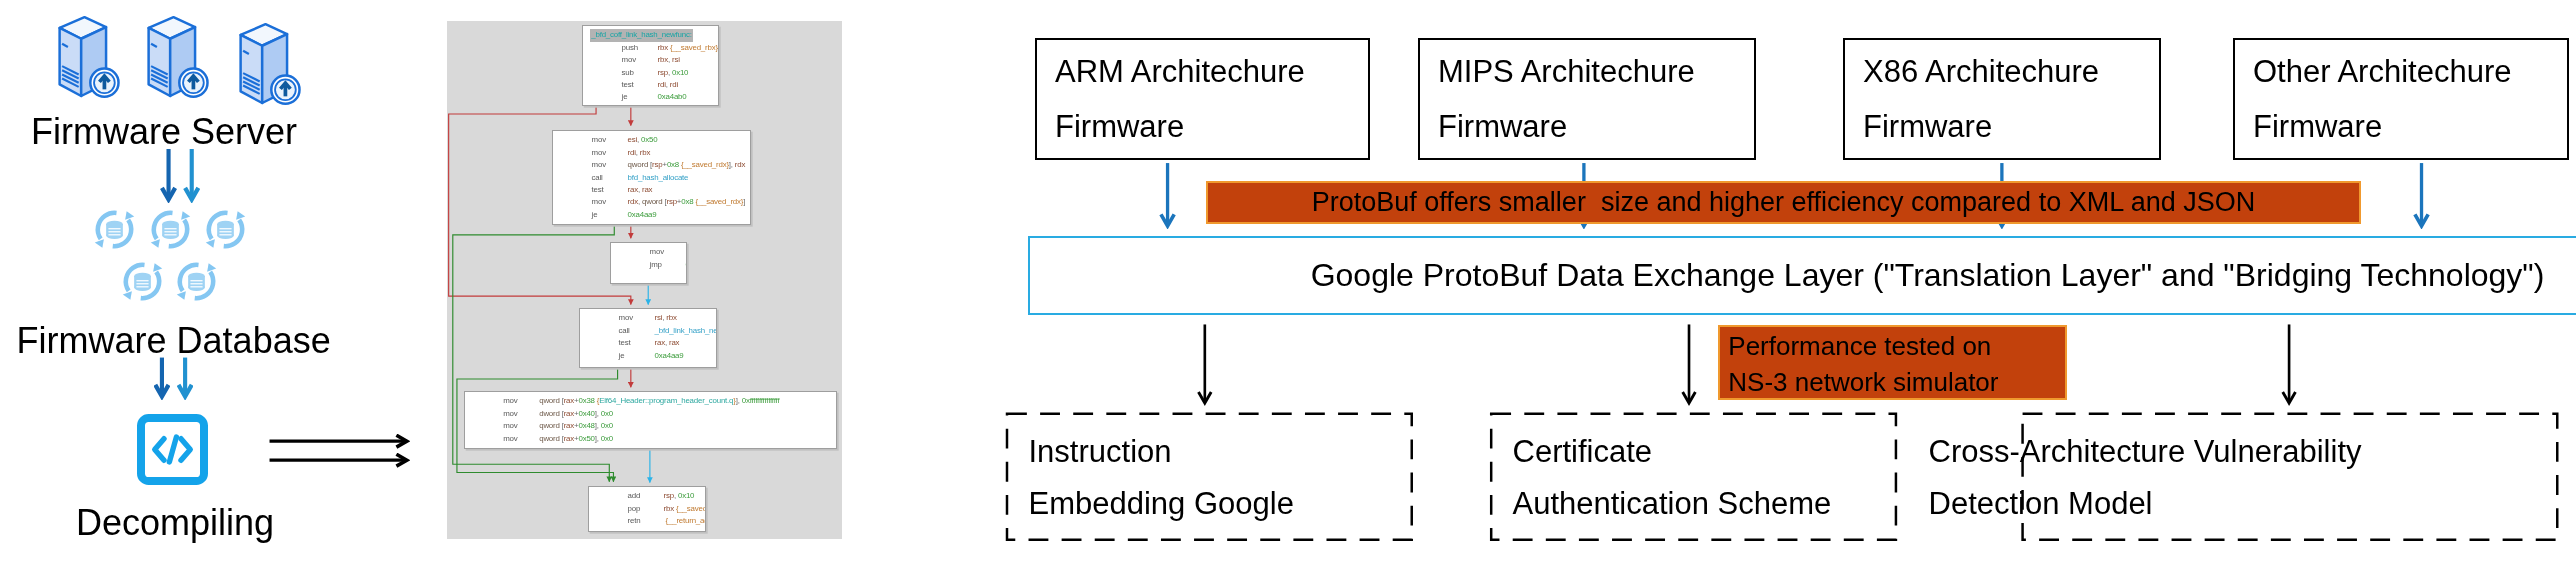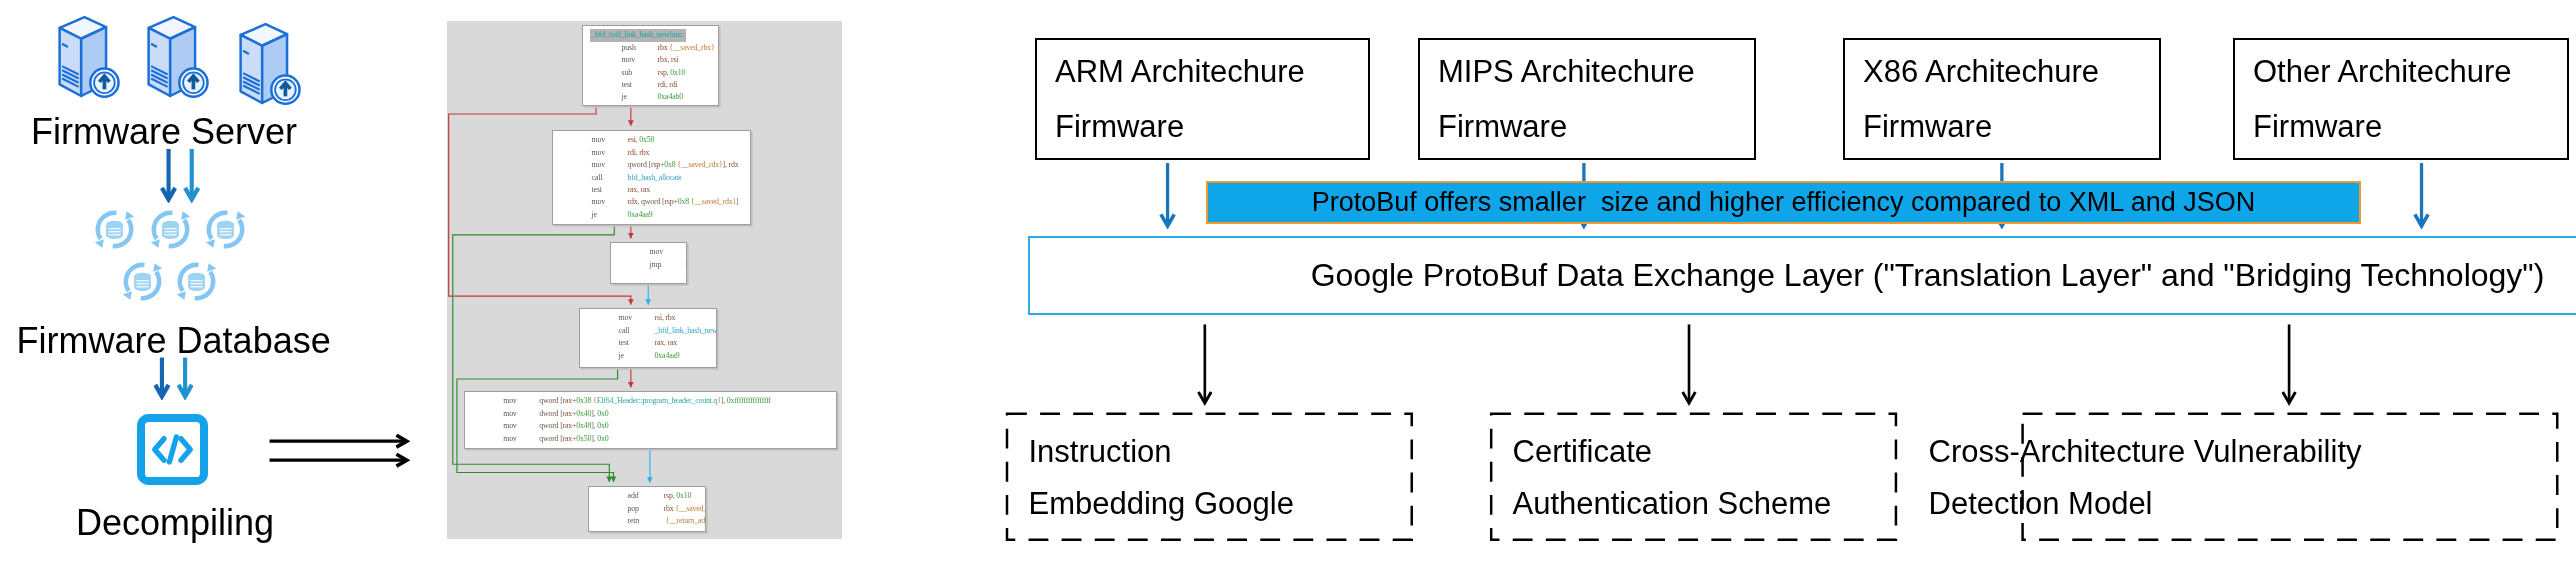--- a/index.html
+++ b/index.html
@@ -8,41 +8,41 @@
   .abs{position:absolute;}
   
   .flow-label{position:absolute;font-size:36px;color:#000;white-space:nowrap;}
   .decompile{position:absolute;left:137px;top:414px;width:55px;height:55px;
              border:8.3px solid #14a3ea;border-radius:11.6px;background:#fff;
              display:flex;align-items:center;justify-content:center;}
   
   #cfg-panel{position:absolute;left:447px;top:21px;width:395px;height:518px;background:#d9d9d9;}
   .cfg-block{position:absolute;background:#fff;border:0.8px solid #9e9e9e;
              box-shadow:1.7px 1.7px 0 #c0c0c0;box-sizing:border-box;
-             padding:3.3px 0 0 6.6px;font-family:Liberation Serif, serif;
+             padding:3.3px 0 0 6.6px;font-family:Liberation Sans, sans-serif;
              font-size:7.9px;letter-spacing:-0.2px;overflow:hidden;}
   .cfg-line{line-height:12.4px;white-space:pre;padding-left:32px;}
   .cfg-header{display:inline-block;background:#b3b3b3;color:#18a5a5;line-height:12.4px;
               padding:0 1.7px;white-space:pre;}
   .tk-mn{display:inline-block;width:36px;color:#5a5a5a;}
   .tk-kw{color:#6e5a4a;}
   .tk-reg{color:#8d4b32;}
   .tk-num{color:#3c9c3c;}
   .tk-sym{color:#35a1c7;}
   .tk-typ{color:#2ea8a0;}
   .tk-ann{color:#c07a30;}
   .tk-pln{color:#6a6a6a;}
   
   .arch-box{position:absolute;top:38px;height:122px;border:2.5px solid #000;background:#fff;
             box-sizing:border-box;display:flex;flex-direction:column;justify-content:center;
             padding-left:18px;font-size:31px;line-height:44px;white-space:nowrap;}
   .model-text{position:absolute;top:414px;height:126px;box-sizing:border-box;
               display:flex;flex-direction:column;justify-content:center;
               padding-left:21.5px;font-size:31px;line-height:41px;white-space:nowrap;}
-  .note{position:absolute;border:2.5px solid #f0992e;background:#0ea5e9;box-sizing:border-box;z-index:2;}
+  .note{position:absolute;border:2.5px solid #f0992e;background:#c2410c;box-sizing:border-box;z-index:2;}
   #note-protobuf{left:1206px;top:181px;width:1155px;height:43px;display:flex;
                  align-items:center;justify-content:center;font-size:27px;white-space:pre;}
   #note-ns3{left:1718px;top:325px;width:349px;height:75px;padding:0.8px 0 0 8.3px;
             font-size:26px;line-height:36px;white-space:nowrap;}
   #layer-box{position:absolute;left:1028px;top:236px;width:1799px;height:79px;
              border:2.5px solid #29abe2;background:#fff;box-sizing:border-box;z-index:2;
              display:flex;align-items:center;justify-content:center;
              font-size:32px;white-space:nowrap;}
   svg{display:block;}
   #overlay{position:absolute;left:0;top:0;z-index:1;}
@@ -304,20 +304,24 @@
   </div>
   <div class="arch-box layer2" style="left:2233px;width:336px">
     <span>Other Architechure</span>
     <span>Firmware</span>
   </div>
 
   <div id="note-protobuf" class="note">ProtoBuf offers smaller  size and higher efficiency compared to XML and JSON</div>
 
   <div id="layer-box">Google ProtoBuf Data Exchange Layer ("Translation Layer" and "Bridging Technology")</div>
 
+  <div id="note-ns3" class="note">
+    <div>Performance tested on</div>
+    <div>NS-3 network simulator</div>
+  </div>
 
   <div class="model-text layer2" style="left:1007px;width:405px">
     <span>Instruction</span>
     <span>Embedding Google</span>
   </div>
   <div class="model-text layer2" style="left:1491px;width:405px">
     <span>Certificate</span>
     <span>Authentication Scheme</span>
   </div>
   <div class="model-text layer2" style="left:1907px;width:535px">

